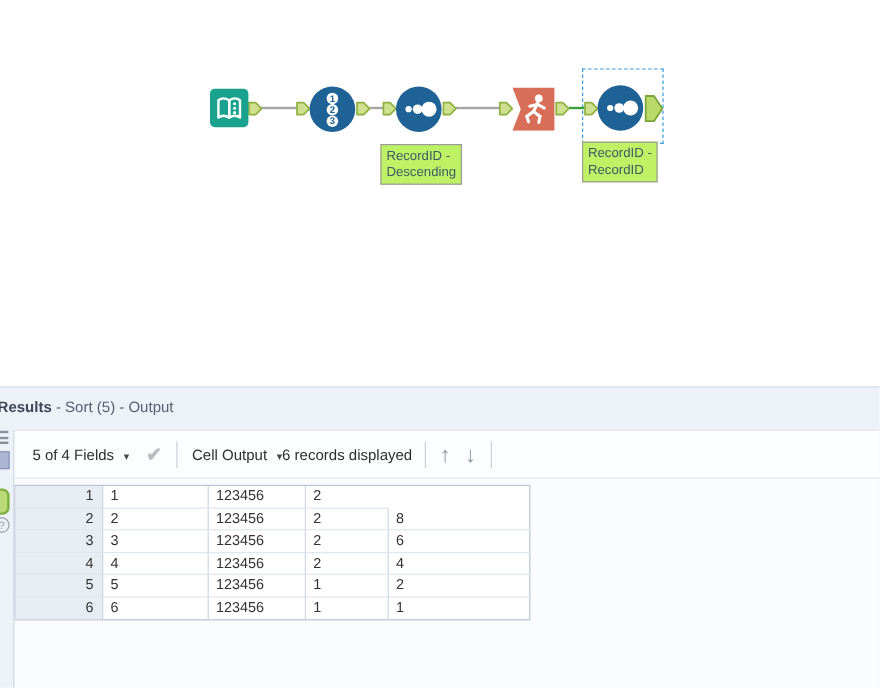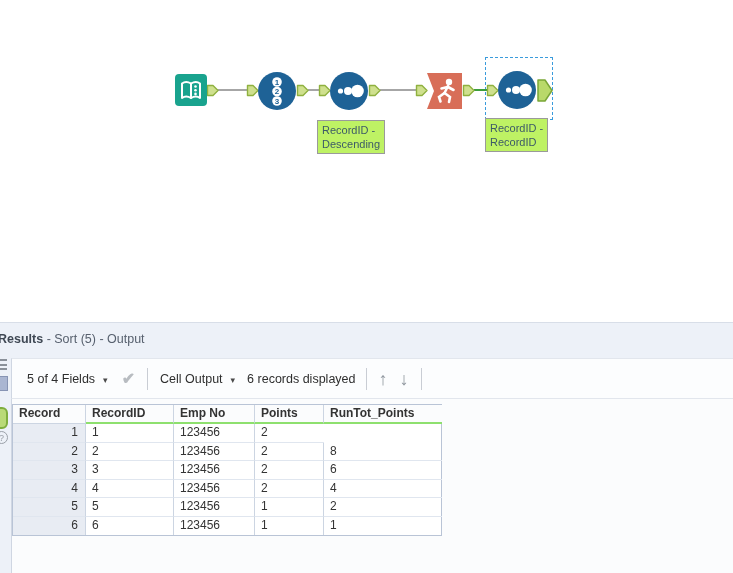--- a/index.html
+++ b/index.html
@@ -187,38 +187,29 @@
   <div class="anchor-select-icon"></div>
   <div class="help-icon">?</div>
 
   <div class="toolbar">
     <span>5 of 4 Fields</span>
     <span class="tb-caret">▾</span>
     <span class="tb-check">✔</span>
     <span class="tb-sep"></span>
     <span>Cell Output</span>
     <span class="tb-caret">▾</span>
-    <span style="margin-left:12px;">6 records displayed</span>
+    <span style="">6 records displayed</span>
     <span class="tb-sep" style="margin-left:10px;"></span>
     <span class="tb-arrow">↑</span>
     <span class="tb-arrow" style="margin-left:12px;">↓</span>
     <span class="tb-sep"></span>
   </div>
 
   <div class="grid-area">
     <div class="rtable">
-      <div class="thead">
-        <div class="trow">
-          <div class="tcell first">Record</div>
-          <div class="tcell">RecordID</div>
-          <div class="tcell">Emp No</div>
-          <div class="tcell">Points</div>
-          <div class="tcell">RunTot_Points</div>
-        </div>
-      </div>
       <div class="tbody">
           <div class="trow">
             <div class="tcell first">1</div>
             <div class="tcell">1</div>
             <div class="tcell">123456</div>
             <div class="tcell">2</div>
           </div>
           <div class="trow">
             <div class="tcell first">2</div>
             <div class="tcell">2</div>

